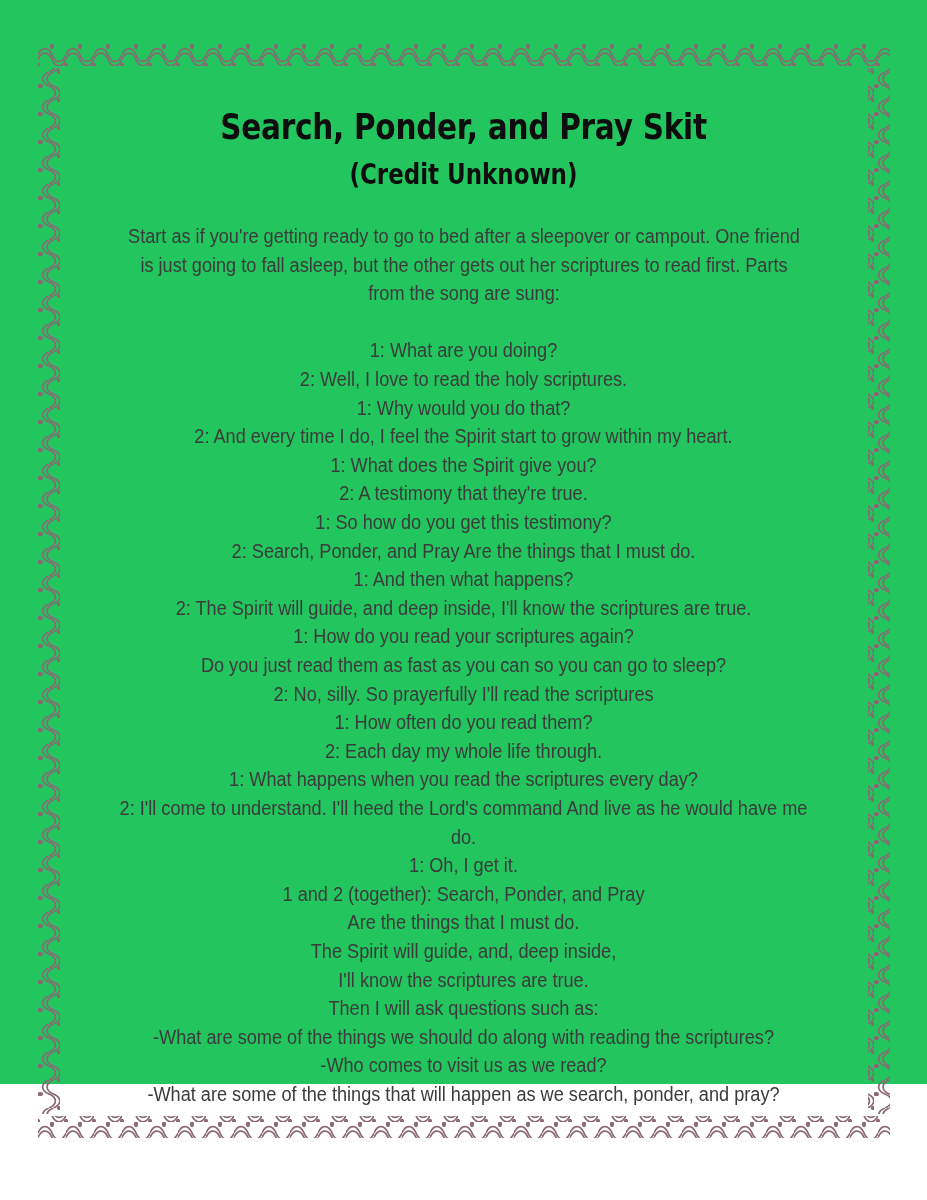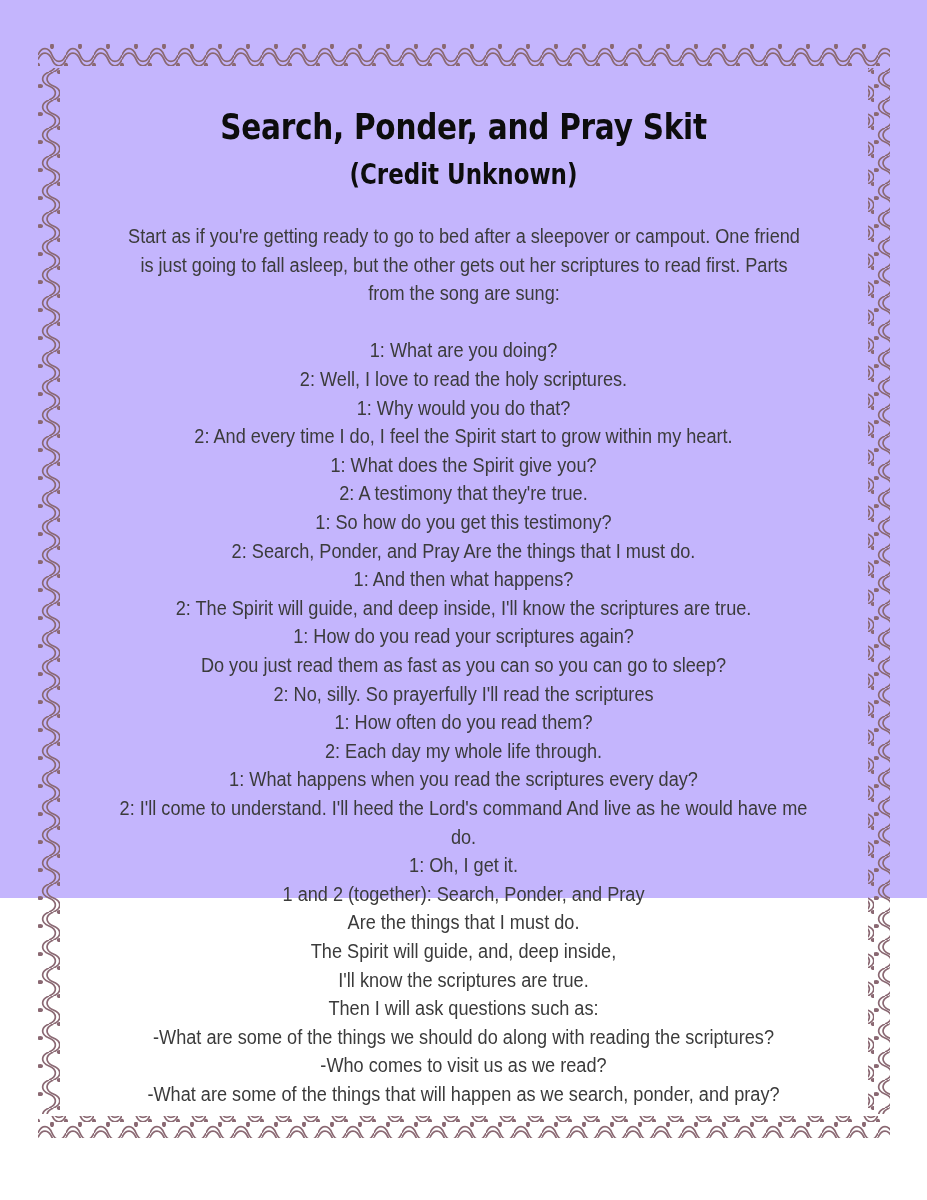--- a/index.html
+++ b/index.html
@@ -10,22 +10,22 @@
   body {
     width: 927px;
     height: 1200px;
     overflow: hidden;
     font-family: "Liberation Sans", sans-serif;
   }
 
   #page {
     position: relative;
     width: 927px;
-    height: 898px;
-    background: #c4b5fd;
+    height: 1084px;
+    background: #22c55e;
   }
 
   
   #frame {
     position: absolute;
     left: 38px;
     top: 44px;
     width: 852px;
     height: 1094px;
     pointer-events: none;

